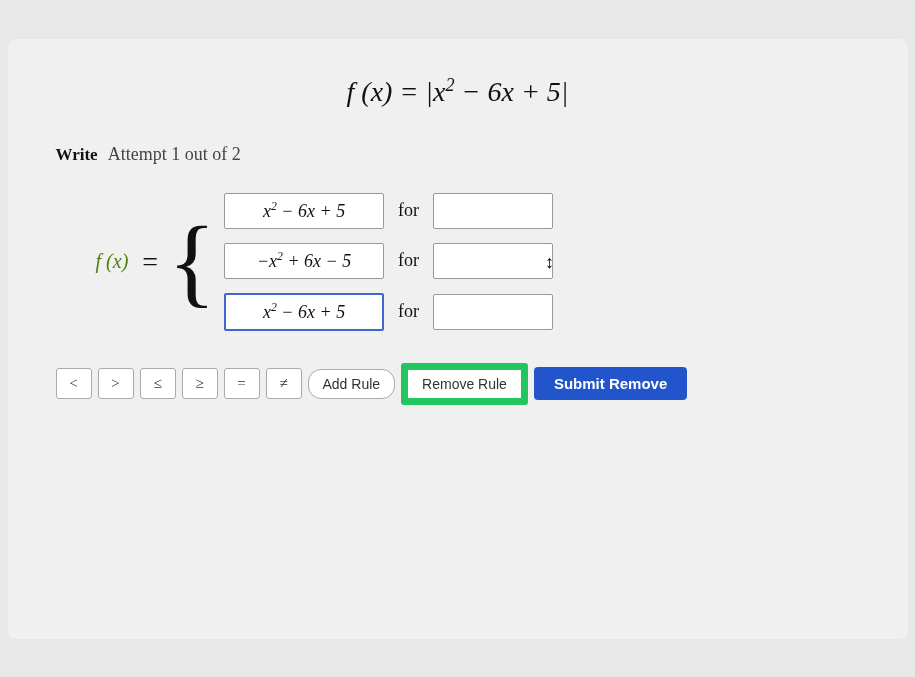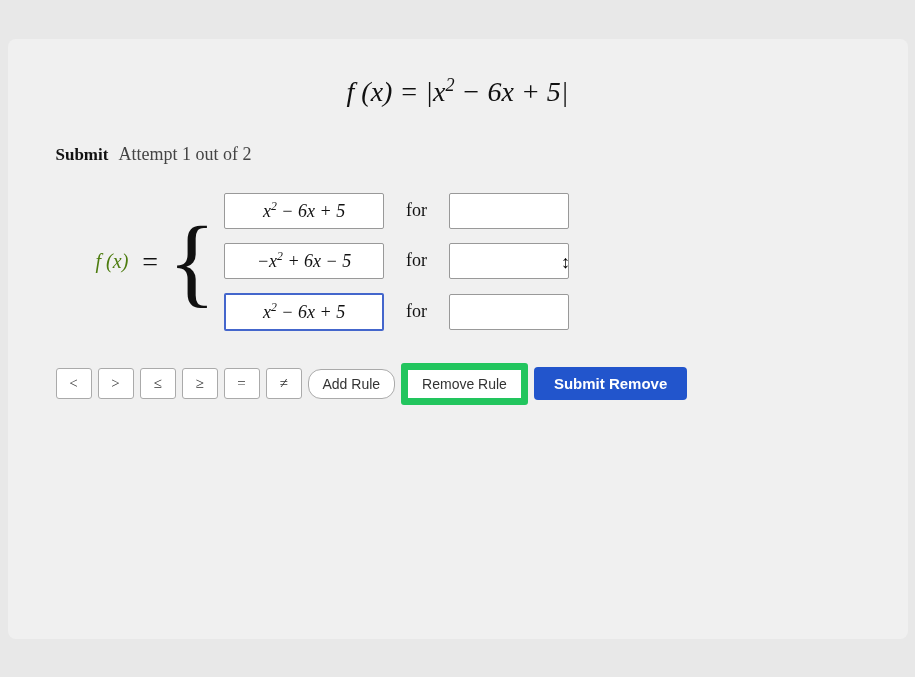--- a/index.html
+++ b/index.html
@@ -91,21 +91,21 @@
     }
     .rows-container {
       display: flex;
       flex-direction: column;
       gap: 14px;
       justify-content: center;
     }
     .piecewise-row {
       display: flex;
       align-items: center;
-      gap: 18px;
+      gap: 10px;
     }
     .expression-box {
       border: 1px solid #999;
       background: #fff;
       padding: 6px 14px;
       font-size: 18px;
       font-style: italic;
       color: #111;
       min-width: 160px;
       text-align: center;
@@ -196,21 +196,21 @@
 
 <div class="card">
 
   <div class="function-display">
     <span class="math">
       <i>f</i> (<i>x</i>) = |<i>x</i><sup>2</sup> − 6<i>x</i> + 5|
     </span>
   </div>
 
   <div class="answer-header">
-    <span class="answer-label">Submit</span>
+    <span class="answer-label">Write</span>
     <span class="attempt-label">Attempt 1 out of 2</span>
   </div>
 
   <div class="piecewise-container">
     <span class="fx-label"><i>f</i> (<i>x</i>)</span>
     <span class="equals-sign">=</span>
     <div class="brace-container">
       <div class="big-brace">{</div>
       <div class="rows-container">
 

